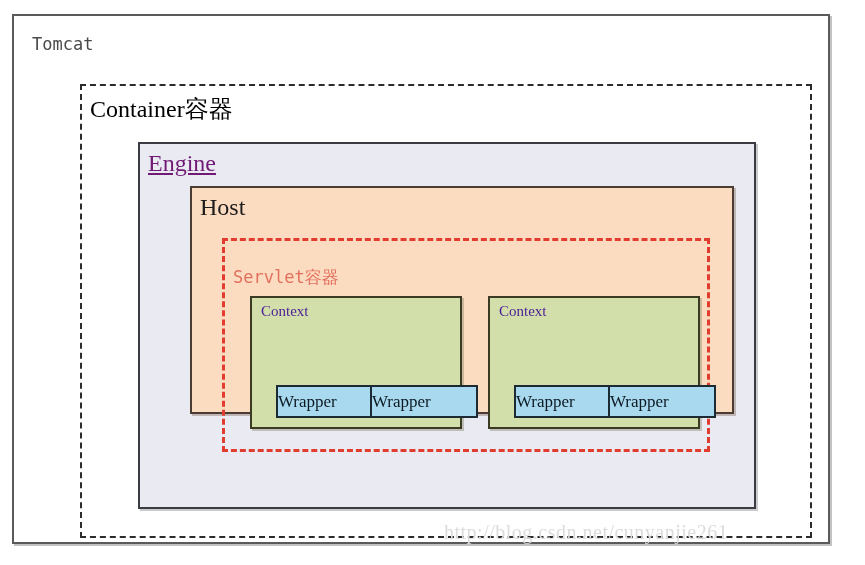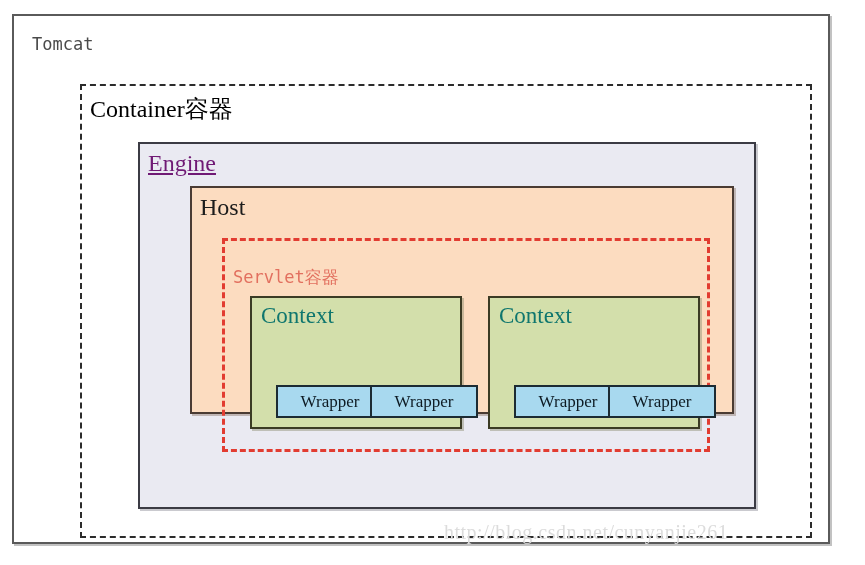--- a/index.html
+++ b/index.html
@@ -134,37 +134,37 @@
     background: #d3dfab;
     box-sizing: border-box;
     box-shadow: 2px 2px 0 rgba(140,140,110,0.45);
   }
   .context-box.ctx-0 { left: 236px; }
   .context-box.ctx-1 { left: 474px; }
   .context-label {
     position: absolute;
     left: 9px;
     top: 5px;
-    font-size: 23px;
-    color: #0f766e;
+    font-size: 15px;
+    color: #4c1d95;
     white-space: nowrap;
   }
 
   
   .wrapper-box {
     position: absolute;
     top: 87px;
     width: 108px;
     height: 33px;
     border: 2px solid #1c2b33;
     background: #a8d9ef;
     box-sizing: border-box;
     display: flex;
     align-items: center;
-    justify-content: center;
+    justify-content: flex-start;
   }
   .wrapper-box.wr-0 { left: 24px; }
   .wrapper-box.wr-1 { left: 118px; }
   .wrapper-label {
     font-size: 17px;
     color: #0d1a22;
     white-space: nowrap;
     line-height: 1;
   }
 

